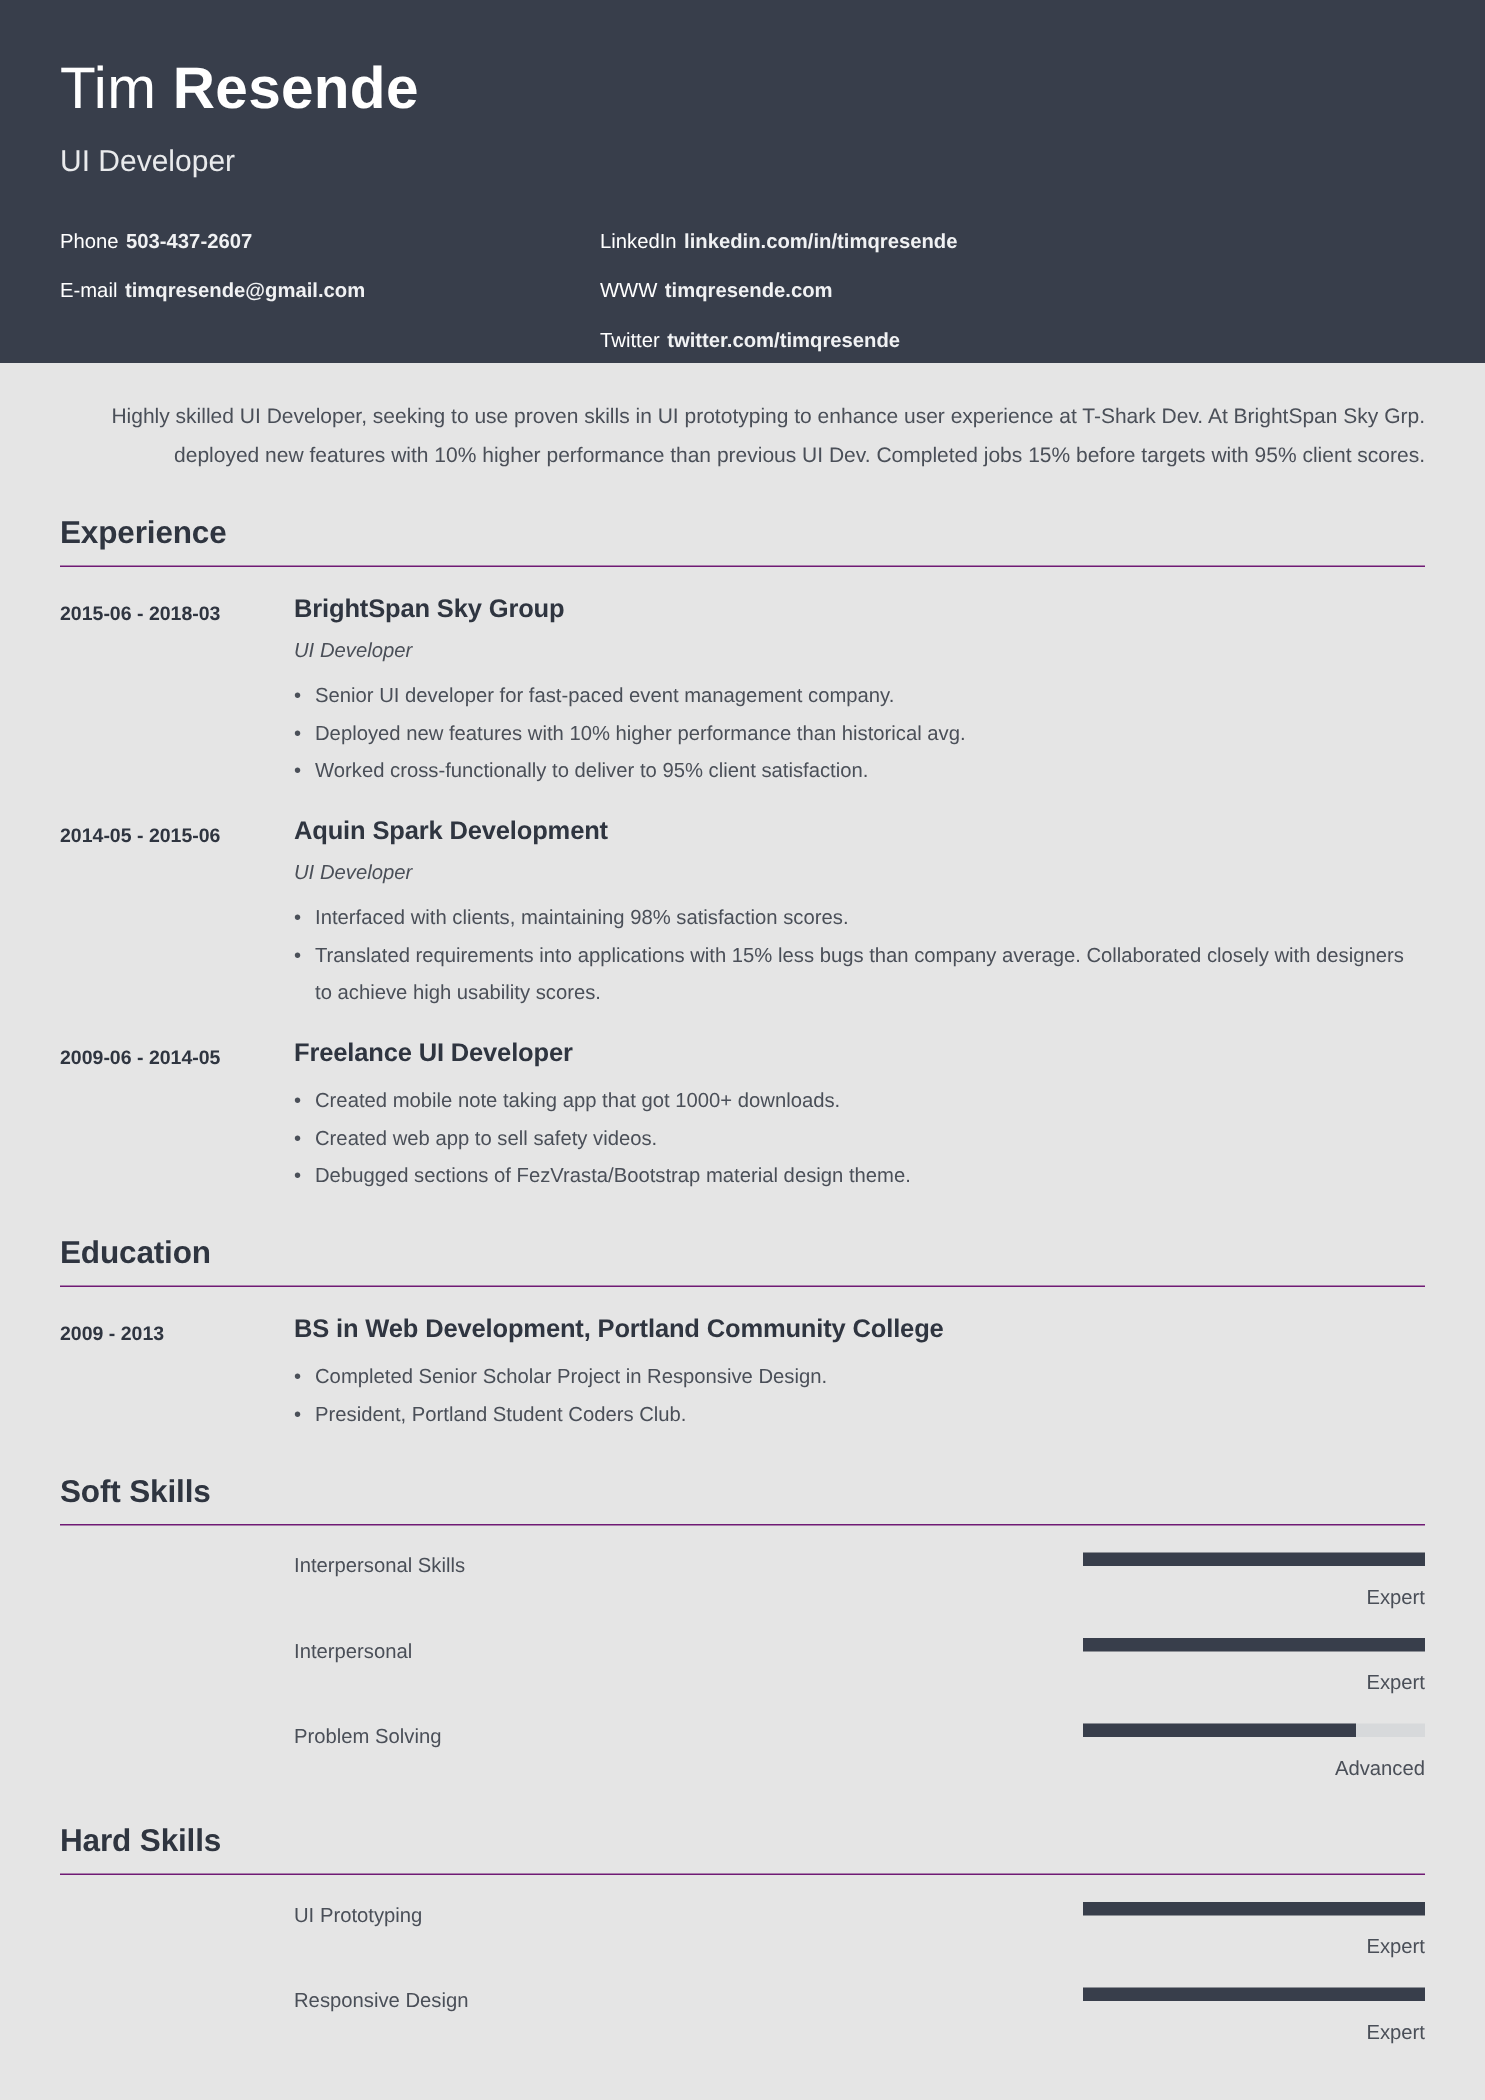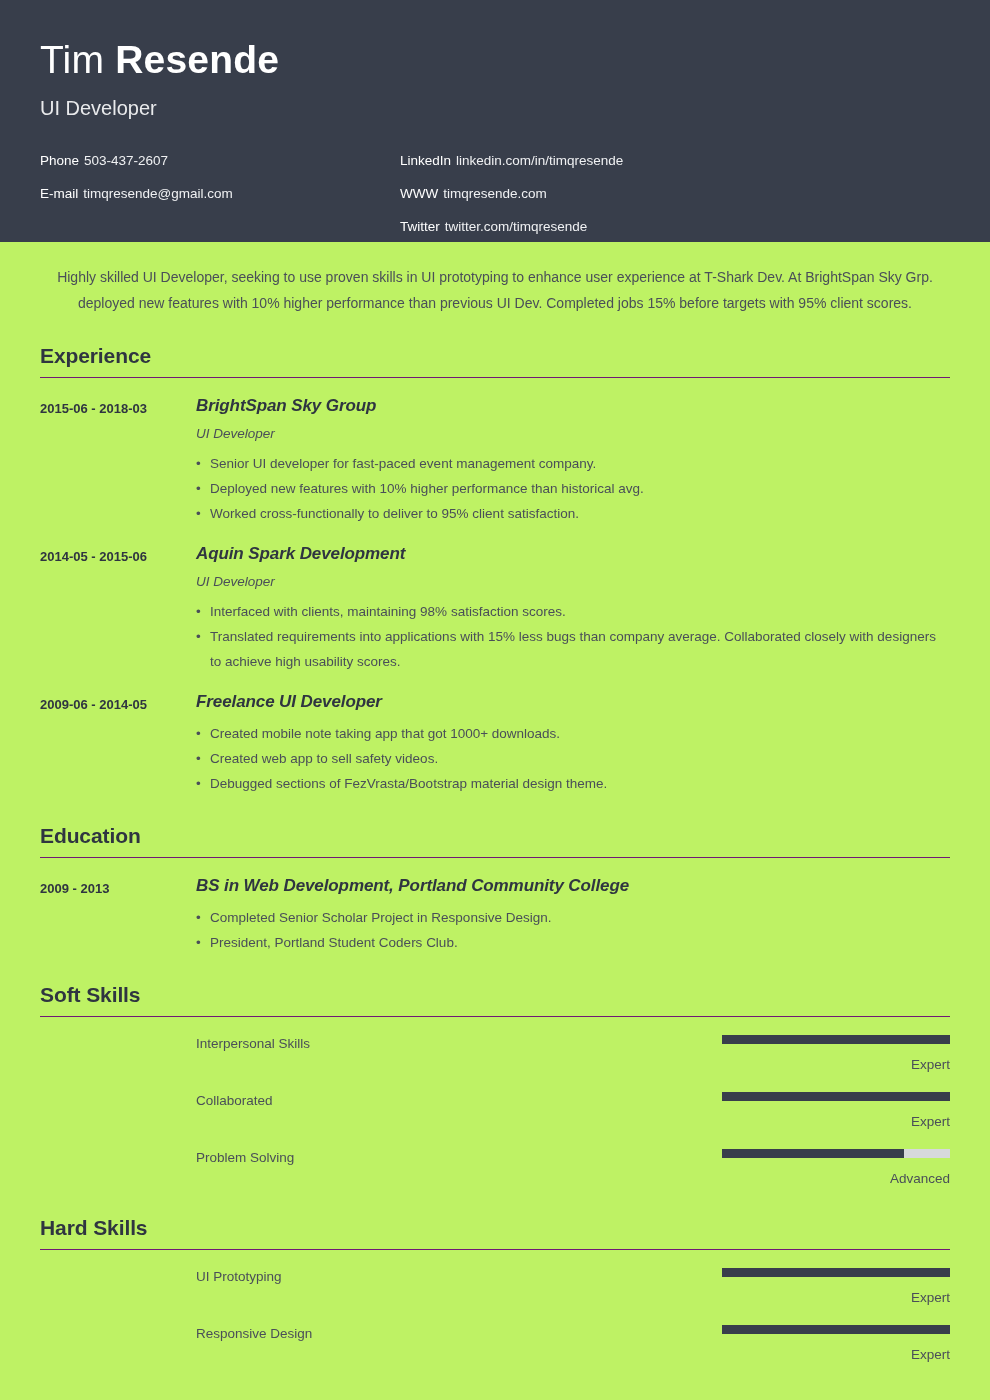--- a/index.html
+++ b/index.html
@@ -8,21 +8,21 @@
     width: 990px;
     height: 1400px;
     background: #ffffff;
     font-family: "Liberation Sans", sans-serif;
   }
 
   .page {
     position: relative;
     width: 990px;
     height: 1400px;
-    background: #bef264;
+    background: #e5e5e5;
     overflow: hidden;
   }
 
   
   .header {
     background: #383e4b;
     height: 242px;
     padding: 38px 40px 0 40px;
     color: #ffffff;
   }
@@ -56,33 +56,33 @@
     line-height: 18px;
     margin-bottom: 15px;
     white-space: nowrap;
     color: #f0f1f3;
   }
   .contact-row .lbl {
     font-weight: 400;
     color: #ffffff;
     margin-right: 5px;
   }
-  .contact-row .val { font-weight: 400; margin-top: 36px; }
+  .contact-row .val { font-weight: 700; margin-top: 36px; }
 
   
   .body-area {
     padding: 0 40px;
   }
 
   .summary {
     font-size: 14px;
     line-height: 25.5px;
     color: #4a4f58;
     margin-top: 23px;
-    text-align: center;
+    text-align: right;
   }
 
   .section-title {
     font-size: 21px;
     font-weight: 700;
     color: #2f3540;
     margin-top: 28px;
     padding-bottom: 9px;
     border-bottom: 1px solid #701a75;
     letter-spacing: -0.1px;
@@ -104,21 +104,20 @@
     white-space: nowrap;
   }
   .entry .detail { flex: 1 1 auto; }
 
   .org {
     font-size: 17px;
     font-weight: 700;
     color: #2f3540;
     line-height: 22px;
     letter-spacing: -0.1px;
-    font-style: italic;
   }
   .role {
     font-size: 13.5px;
     font-style: italic;
     color: #4a4f58;
     margin-top: 8px;
     line-height: 18px;
   }
   ul.bullets {
     list-style: none;
@@ -276,21 +275,21 @@
         <div class="skill-name">Interpersonal Skills</div>
         <div class="skill-meter">
           <div class="meter-track">
             <div class="meter-fill" style="width: 100%;"></div>
           </div>
           <div class="meter-label">Expert</div>
         </div>
       </div>
 
       <div class="skill-row">
-        <div class="skill-name">Collaborated</div>
+        <div class="skill-name">Interpersonal</div>
         <div class="skill-meter">
           <div class="meter-track">
             <div class="meter-fill" style="width: 100%;"></div>
           </div>
           <div class="meter-label">Expert</div>
         </div>
       </div>
 
       <div class="skill-row">
         <div class="skill-name">Problem Solving</div>

